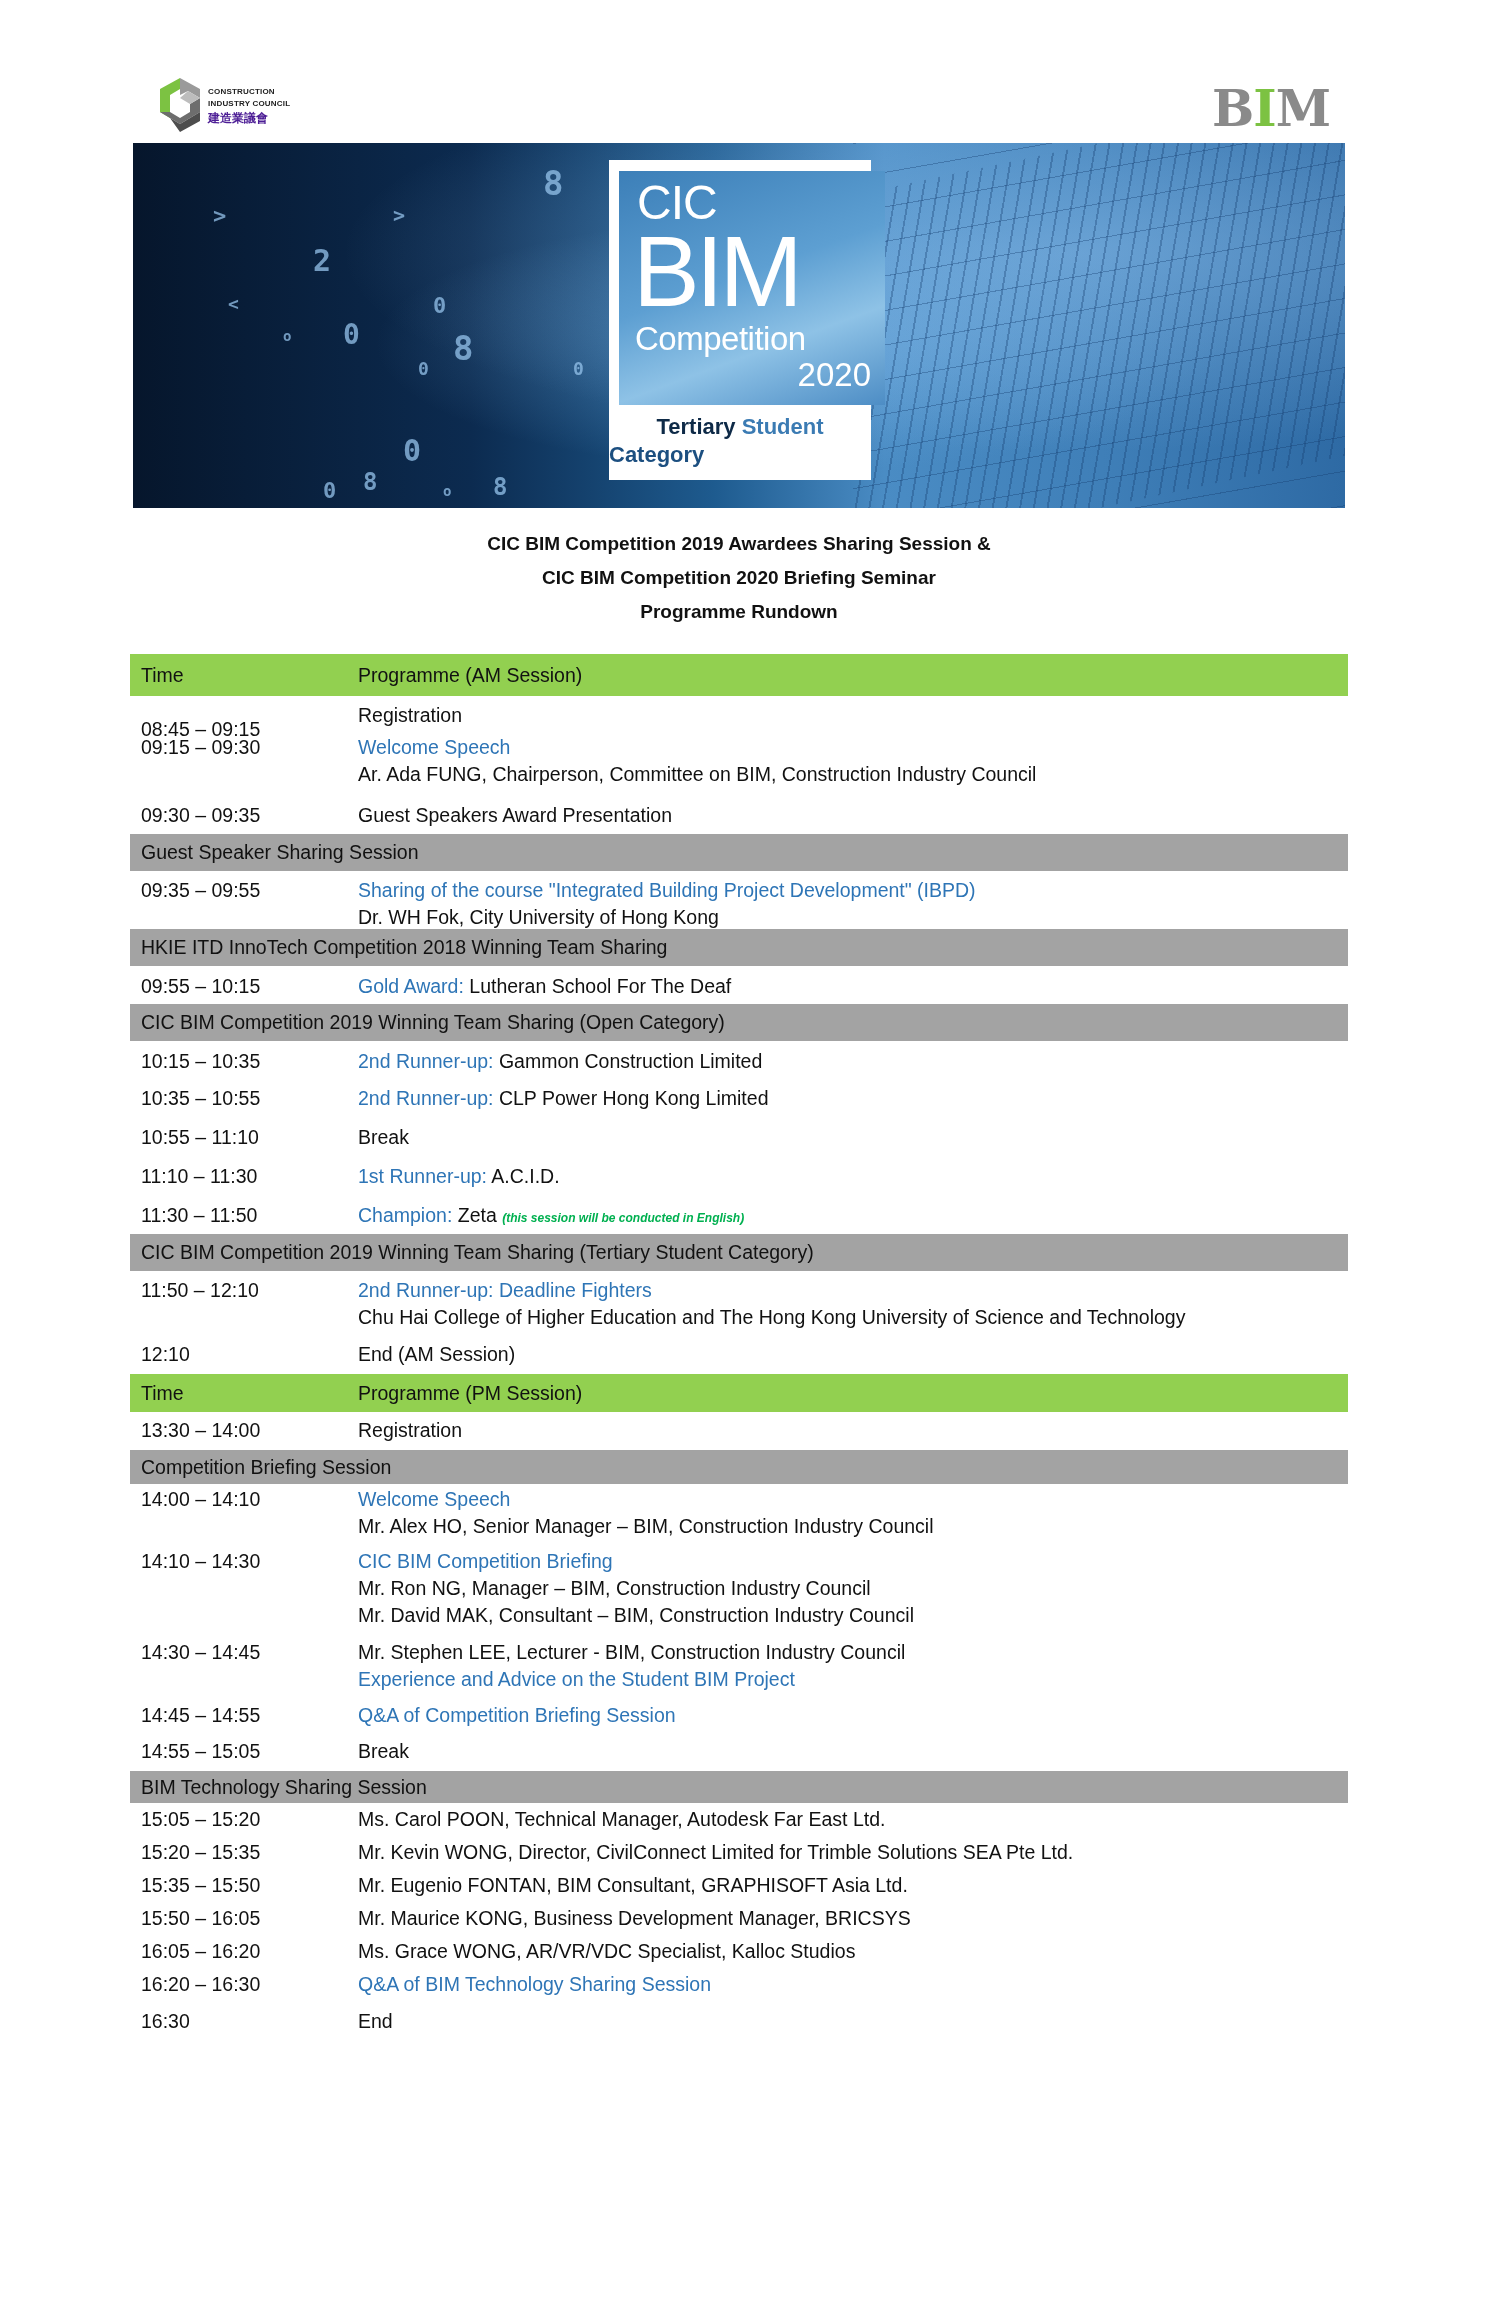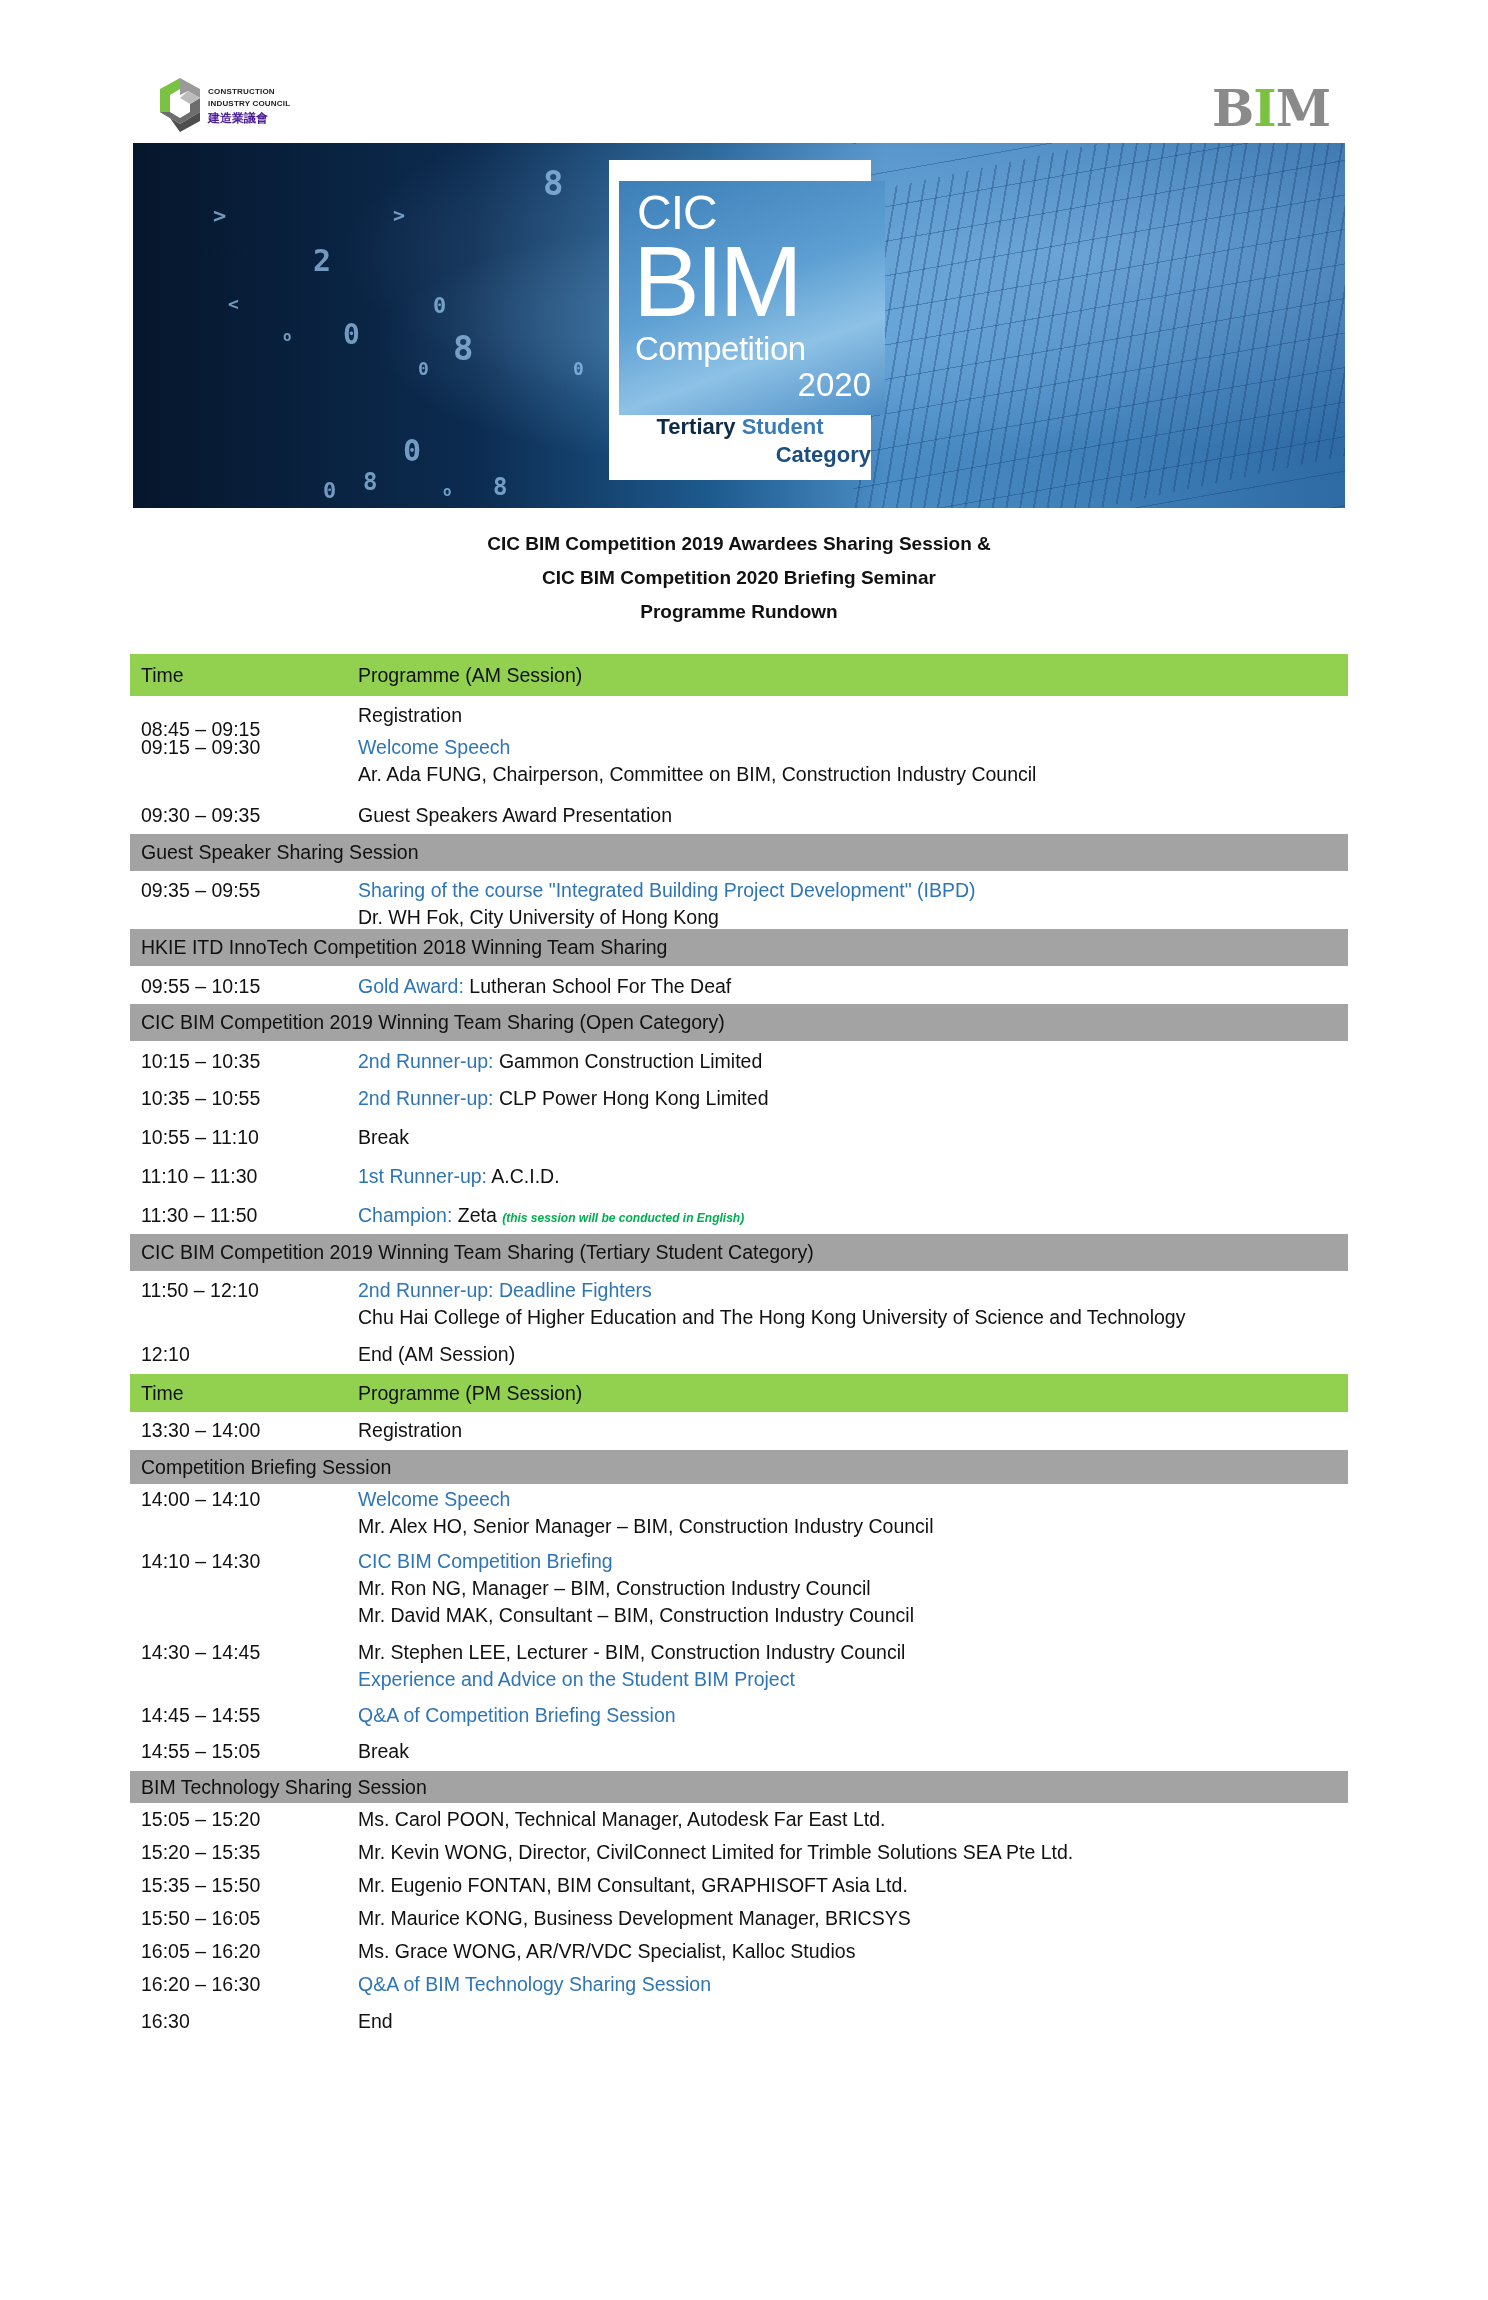--- a/index.html
+++ b/index.html
@@ -27,30 +27,30 @@
       linear-gradient(90deg, #06162c 0%, #0c2b50 28%, #1e5b8f 48%, #4a8cc4 62%, #3f7fb8 80%, #2e6aa4 100%);
   }
   .banner .grid-lines { position: absolute; left: 720px; top: 0; width: 492px; height: 365px;
     background: repeating-linear-gradient(100deg, rgba(20,60,110,0.55) 0 2px, rgba(0,0,0,0) 2px 14px);
     transform: skewY(-12deg); opacity: 0.6; }
   .banner .floors { position: absolute; left: 720px; top: 0; width: 492px; height: 365px;
     background: repeating-linear-gradient(170deg, rgba(20,60,110,0.35) 0 1px, rgba(0,0,0,0) 1px 34px); }
   .banner .digits { position: absolute; left: 0; top: 0; width: 480px; height: 365px; }
   .banner .digits span { position: absolute; color: rgba(150,195,235,0.75); font-weight: bold; font-family: "DejaVu Sans Mono", monospace; }
   .badge { position: absolute; left: 476px; top: 17px; width: 262px; height: 320px; background: #ffffff; }
-  .badge-inner { position: absolute; left: 10px; top: 21px; width: 266px; height: 234px;
+  .badge-inner { position: absolute; left: 10px; top: 11px; width: 266px; height: 234px;
     background: linear-gradient(160deg, #3c7fb8 0%, #5d9fd2 45%, #8ec2e6 70%, #4d8dc5 100%); }
   .badge .cic { position: absolute; left: 18px; top: 6px; color: #fff; font-size: 48px; line-height: 52px; letter-spacing: -1px; }
   .badge .bim { position: absolute; left: 14px; top: 50px; color: #fff; font-size: 100px; font-weight: normal; line-height: 100px; letter-spacing: -4px; }
   .badge .comp { position: absolute; left: 16px; top: 150px; color: #fff; font-size: 33px; line-height: 36px; letter-spacing: -0.5px; }
   .badge .year { position: absolute; right: 14px; top: 186px; color: #fff; font-size: 33px; line-height: 36px; }
   .badge .cat1 { position: absolute; left: 0; width: 262px; top: 254px; text-align: center; font-size: 22px; font-weight: bold; line-height: 26px; }
   .badge .cat1 .dark { color: #0e2a47; }
   .badge .cat1 .blue { color: #3b7bb3; }
-  .badge .cat2 { position: absolute; left: 0; width: 262px; top: 282px; text-align: right; font-size: 22px; font-weight: bold; line-height: 26px; color: #1c4f80; }
+  .badge .cat2 { position: absolute; left: 0; width: 262px; top: 282px; text-align: left; font-size: 22px; font-weight: bold; line-height: 26px; color: #1c4f80; }
 
   
   .doc-title { position: absolute; left: 133px; width: 1212px; top: 527px; text-align: center; font-weight: bold; font-size: 19px; line-height: 34px; color: #111; }
 
   
   .rundown { position: absolute; left: 130px; top: 654px; width: 1218px; }
   .row { position: relative; font-size: 19.5px; line-height: 27px; }
   .row .time { position: absolute; left: 11px; top: 0; }
   .row .prog { position: absolute; left: 228px; top: 0; right: 0; }
   .hdr { background: #92d050; height: 42px; }

